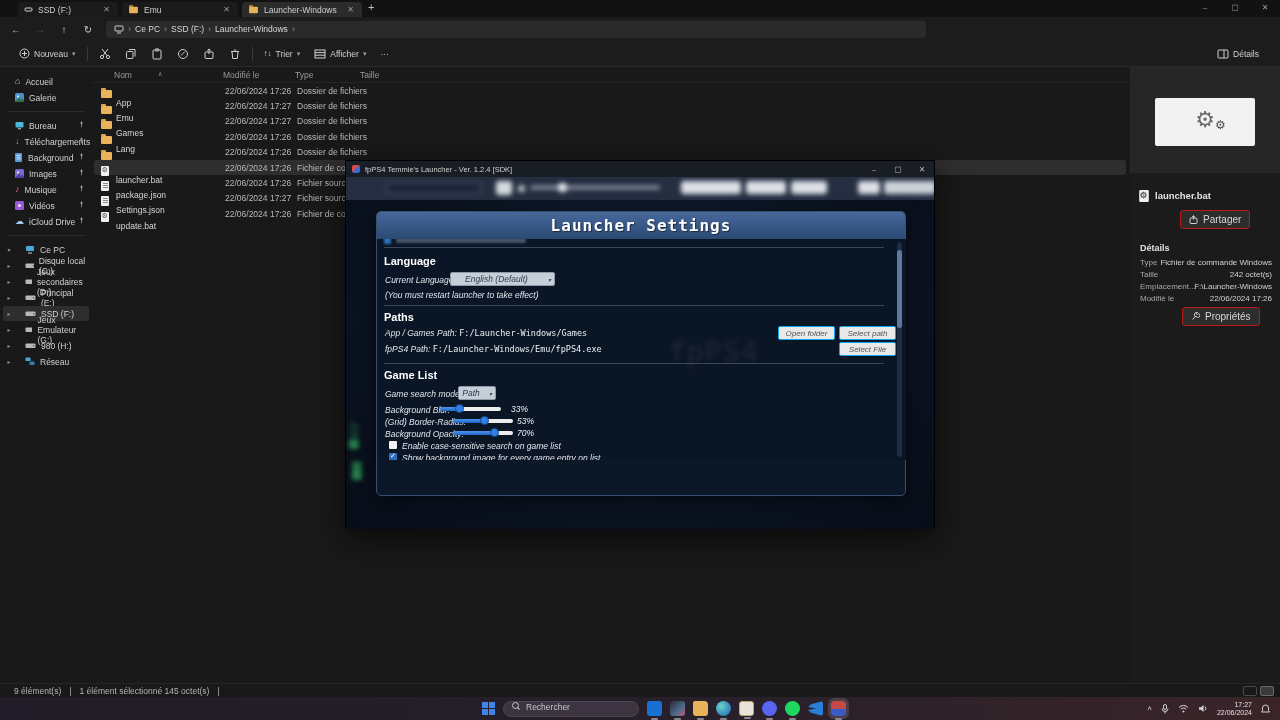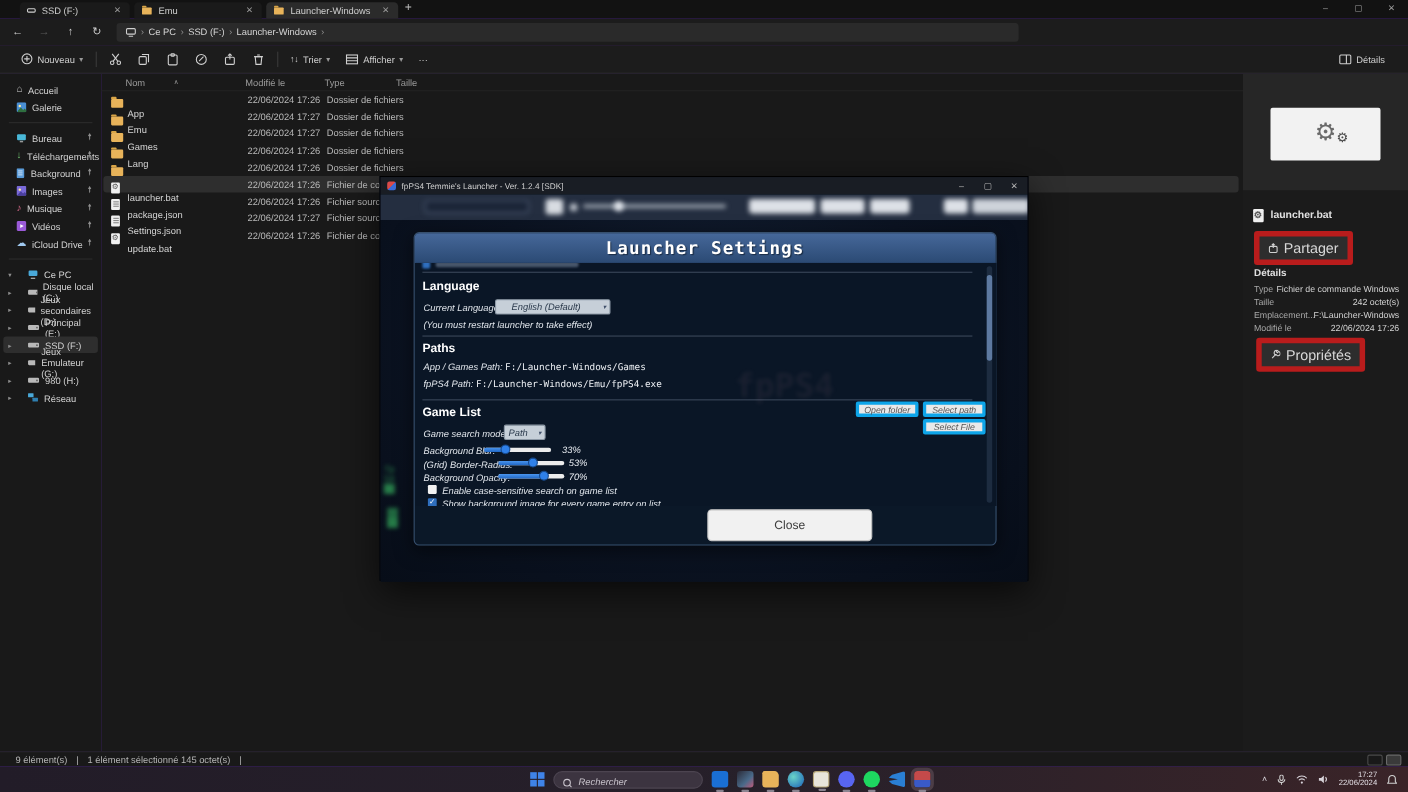--- a/index.html
+++ b/index.html
@@ -1,19 +1,19 @@
 <!DOCTYPE html>
 <html><head>
 <meta charset="utf-8">
 <style>
   * { margin:0; padding:0; box-sizing:border-box; }
   html,body { width:1280px; height:720px; overflow:hidden; background:#181218;
               font-family:"Liberation Sans", sans-serif; }
   .abs { position:absolute; }
-  #screen { position:relative; width:1280px; height:720px; background:#6d28d9; }
+  #screen { position:relative; width:1280px; height:720px; background:#d946ef; }
 
   
   #tabbar { left:0; top:0; width:1280px; height:17px; background:#121212; }
   .tab { position:absolute; top:2px; height:15px; border-radius:4px 4px 0 0;
          display:flex; align-items:center; gap:5px; padding:0 6px; color:#cfcfcf; font-size:8.5px; }
   .tab.inactive { background:#1a1a1a; }
   .tab.active { background:#2b2b2b; }
   .tab .close { margin-left:auto; color:#9a9a9a; font-size:8px; padding:0 2px; }
   .newtab { position:absolute; top:1px; left:368px; color:#bdbdbd; font-size:11px; }
   .wincontrols { position:absolute; top:0; right:0; height:16px; display:flex; }
@@ -75,22 +75,22 @@
   #detailpanel { left:1130px; top:67px; width:150px; height:616px; background:#1b1b1b; }
   .preview-zone { position:absolute; left:0; top:0; width:150px; height:106px; background:#262626; }
   .thumb { position:absolute; left:25px; top:31px; width:100px; height:48px; background:#f2f2f2;
            border-radius:2px; text-align:center; color:#6a6a6a; }
   .thumb .g1 { font-size:22px; line-height:44px; }
   .thumb .g2 { font-size:12px; position:absolute; left:60px; top:20px; color:#4a4a4a; }
   .dp-file { position:absolute; left:10px; top:123px; display:flex; align-items:center; gap:7px;
              color:#e2e2e2; font-size:9.5px; font-weight:bold; }
   .dp-file .filepage { transform:scale(1.2); }
   .dp-btn { position:absolute; display:flex; align-items:center; gap:5px; background:#2d2d2d;
-            border:5px solid #b91c1c; border-radius:3px; color:#d8d8d8; font-size:13px;
-            padding:3px 8px; }
+            border:1px solid #b91c1c; border-radius:3px; color:#d8d8d8; font-size:10px;
+            padding:3px 8px;margin-left:40px; }
   .dp-h { position:absolute; left:10px; color:#e0e0e0; font-size:9px; font-weight:bold; }
   .dp-row { position:absolute; left:10px; width:132px; font-size:8px; color:#a8a8a8; }
   .dp-row b { position:absolute; right:0; font-weight:normal; color:#d2d2d2; text-align:right; }
 
   
   #statusbar { left:0; top:683px; width:1280px; height:14px; background:#191919;
                border-top:1px solid #242424; color:#b5b5b5; font-size:8.5px;
                display:flex; align-items:center; padding-left:14px; gap:8px; }
   .viewicons { position:absolute; right:6px; top:2px; display:flex; gap:3px; }
   .viewicons span { width:14px; height:10px; border:1px solid #4a4a4a; border-radius:2px; display:block; }
@@ -132,23 +132,23 @@
   .clipped-row .txtbar { width:130px; height:5px; background:#47566b; border-radius:2px; }
   .s-divider { position:absolute; left:6px; width:500px; height:1px; background:#7e8globalThis; background:#76839a; opacity:.45; }
   .s-h { position:absolute; left:6px; color:#fff; font-weight:bold; font-size:11px; }
   .s-lbl { position:absolute; font-style:italic; color:#dfe4ea; font-size:8.5px; }
   .s-mono { font-style:normal; font-family:"DejaVu Sans Mono", monospace; color:#eceff3; }
   .s-select { position:absolute; height:14px; background:#c6cfd8; border:1px solid #8d99a6;
               border-radius:2px; color:#2b3razor; color:#2b3a4c; font-size:8.5px; font-style:italic;
               display:flex; align-items:center; justify-content:center; gap:6px; }
   .s-select .sv { flex:1; text-align:center; }
   .s-select .sc { font-size:6px; color:#40506a; padding-right:3px; }
-  .s-btn { position:absolute; height:14px; background:#e9e9e9; border:3px solid #0ea5e9;
+  .s-btn { position:absolute; height:14px; background:#e9e9e9; border:1px solid #0ea5e9;
            border-radius:2px; color:#555; font-size:8px; font-style:italic;
-           display:flex; align-items:center; justify-content:center;margin-top:39px; }
+           display:flex; align-items:center; justify-content:center; }
   .slider { position:absolute; height:4px; border-radius:2px; background:#ececec; }
   .slider .fill { position:absolute; left:0; top:0; height:4px; border-radius:2px;
                   background:linear-gradient(#4a95ee,#1f66c4); }
   .slider .knob { position:absolute; top:-3px; width:9px; height:9px; border-radius:50%;
                   background:#2f80e8; border:1px solid #16498c; margin-left:-5px; }
   .s-val { position:absolute; font-style:italic; color:#e8ecf1; font-size:8.5px; }
   .s-check { position:absolute; width:8px; height:8px; border-radius:1px; background:#f2f2f2; }
   .s-check.on { background:#2f6fbe; }
   .s-check.on:after { content:"✓"; color:#fff; font-size:7px; position:absolute; left:1px; top:-1px; }
   #s-scroll { position:absolute; right:3px; top:30px; width:5px; height:215px; background:#1d2c40;
@@ -160,22 +160,22 @@
               justify-content:center; }
 
   
   #taskbar { left:0; top:697px; width:1280px; height:23px;
              background:linear-gradient(90deg,#221c28 0%,#27202a 55%,#3a2428 100%);
              display:flex; align-items:center; }
   .start { margin-left:482px; width:13px; height:13px; display:grid;
            grid-template-columns:6px 6px; grid-gap:1px; }
   .start i { background:#3f83e8; width:6px; height:6px; }
   .tb-search { margin-left:8px; width:136px; height:16px; border-radius:8px; background:#3c3440;
-               border:1px solid #4c4450; display:flex; align-items:flex-end; gap:6px; padding:0 8px;
-               color:#c9c4cc; font-size:8.5px;font-style:italic; }
+               border:1px solid #4c4450; display:flex; align-items:flex-start; gap:6px; padding:0 8px;
+               color:#c9c4cc; font-size:8.5px; }
   .tb-ico { width:15px; height:15px; border-radius:3px; margin-left:8px; position:relative; }
   .tb-ico.running:after { content:""; position:absolute; left:4px; bottom:-4px; width:7px; height:2px;
                           border-radius:1px; background:#8a8490; }
   .tb-ico.activeapp { outline:3px solid #4c3d46; outline-offset:0; background-clip:padding-box; }
   .tray { margin-left:auto; display:flex; align-items:center; gap:9px; margin-right:10px;
           color:#d8d4da; }
   .clock { text-align:right; font-size:7px; color:#e2dee4; line-height:8px; }
   .mag-ico { width:8px; height:8px; position:relative; display:inline-block; }
   .mag-ico:before { content:""; position:absolute; width:5px; height:5px; border:1px solid #c9c4cc;
                     border-radius:50%; left:0; top:0; }
@@ -669,21 +669,20 @@
         <div class="s-check" style="left:11px;top:202px"></div>
         <div class="s-lbl" style="left:24px;top:202px">Enable case-sensitive search on game list</div>
         <div class="s-check on" style="left:11px;top:214px"></div>
         <div class="s-lbl" style="left:24px;top:214px">Show background image for every game entry on list</div>
       </div>
 
       <div id="s-scroll">
           <span class="sthumb"></span>
         </div>
 
-      <div class="s-bigbtn" style="left:266px;width:150px;">Close</div>
     </div>
   </div>
 
   <div class="abs" id="taskbar">
     <div class="start">
         <i></i>
         <i></i>
         <i></i>
         <i></i>
       </div>

